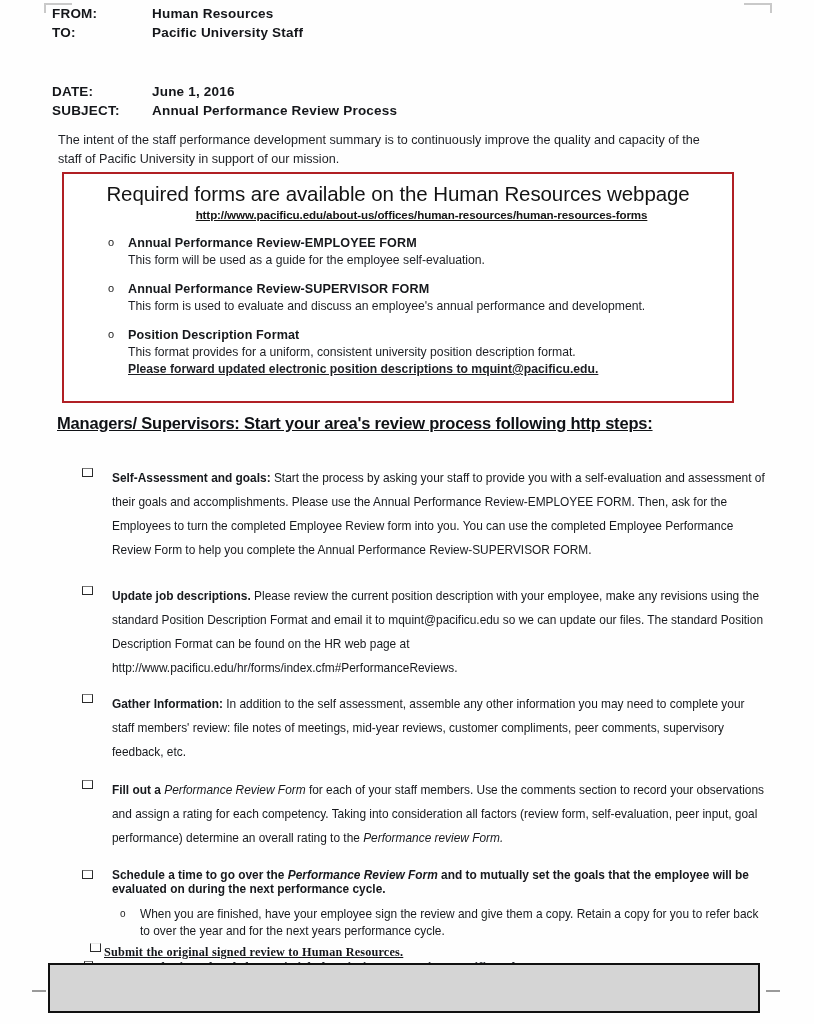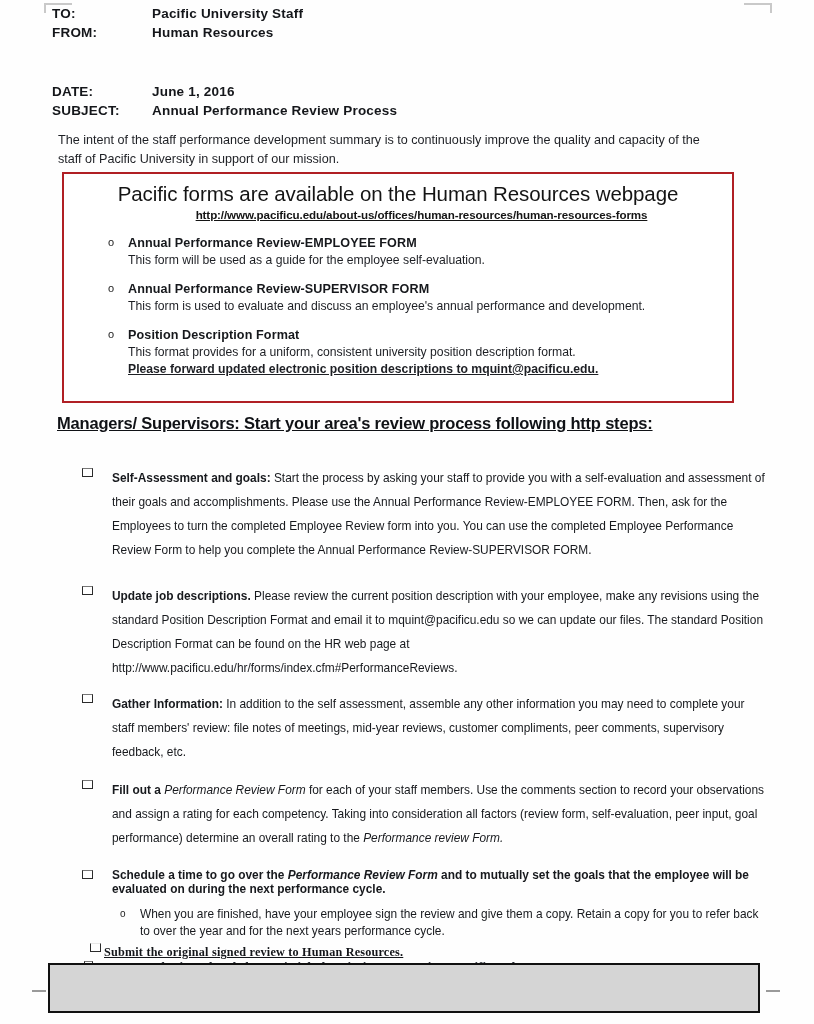--- a/index.html
+++ b/index.html
@@ -264,42 +264,42 @@
 <body>
 
 <div class="scan-page"></div>
 <div class="corner-mark tl"></div>
 <div class="corner-mark tr"></div>
 
 <div class="doc">
 
   <div class="memo-head">
     <div class="memo-row">
+      <span class="memo-label">FROM:</span>
+      <span class="memo-value">Human Resources</span>
+    </div>
+    <div class="memo-row">
       <span class="memo-label">TO:</span>
       <span class="memo-value">Pacific University Staff</span>
-    </div>
-    <div class="memo-row">
-      <span class="memo-label">FROM:</span>
-      <span class="memo-value">Human Resources</span>
     </div>
     <div class="memo-gap"></div>
     <div class="memo-row">
       <span class="memo-label">DATE:</span>
       <span class="memo-value">June 1, 2016</span>
     </div>
     <div class="memo-row">
       <span class="memo-label">SUBJECT:</span>
       <span class="memo-value">Annual Performance Review Process</span>
     </div>
   </div>
 
   <div class="intro">The intent of the staff performance development summary is to continuously improve the quality and capacity of the staff of Pacific University in support of our mission.</div>
 
   <div class="redbox">
-    <div class="redbox-title">Pacific forms are available on the Human Resources webpage</div>
+    <div class="redbox-title">Required forms are available on the Human Resources webpage</div>
     <div class="redbox-url">http://www.pacificu.edu/about-us/offices/human-resources/human-resources-forms</div>
 
     <ul class="form-list">
       <li class="form-item">
         <span class="form-bullet">o</span>
         <div class="form-title">Annual Performance Review-EMPLOYEE FORM</div>
         <div class="form-desc">This form will be used as a guide for the employee self-evaluation.</div>
       </li>
       <li class="form-item">
         <span class="form-bullet">o</span>

